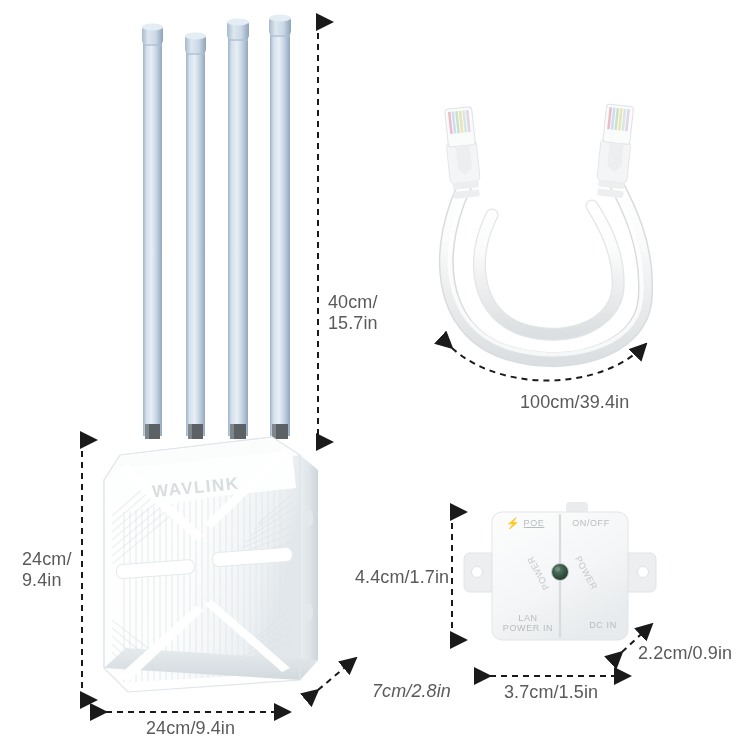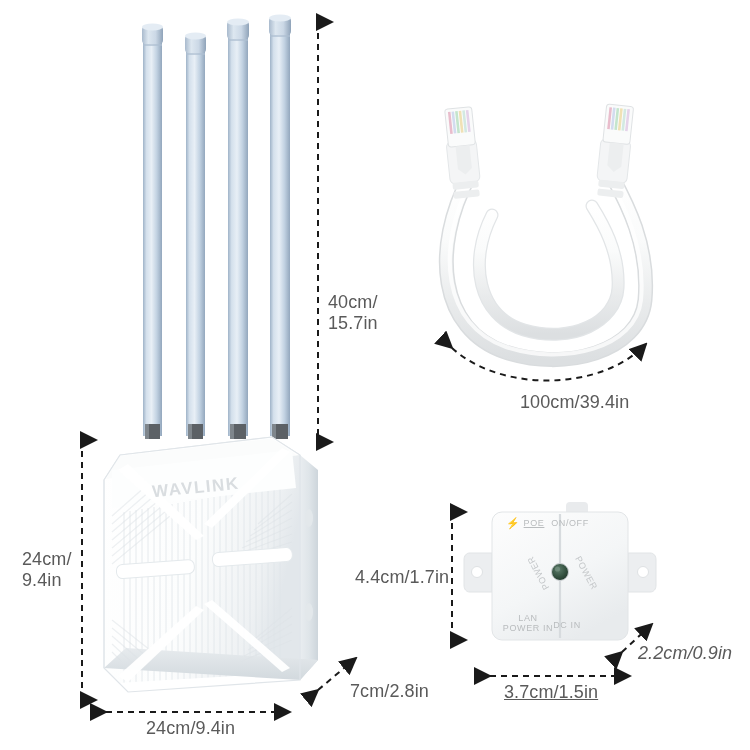--- a/index.html
+++ b/index.html
@@ -328,33 +328,33 @@
   <div class="brand" style="left:152px; top:478px; transform:rotate(-5.5deg);">WAVLINK</div>
 
   <div class="dimlabel" style="left:328px; top:292px;">40cm/
 15.7in</div>
 
   <div class="dimlabel" style="left:22px; top:549px;">24cm/
 9.4in</div>
 
   <div class="dimlabel" style="left:146px; top:718px;">24cm/9.4in</div>
 
-  <div class="dimlabel" style="left:350px; top:681px;">7cm/2.8in</div>
+  <div class="dimlabel" style="left:372px; top:681px;font-style:italic;">7cm/2.8in</div>
 
   <div class="dimlabel" style="left:492px; top:392px;margin-left:28px;">100cm/39.4in</div>
 
   <div class="dimlabel" style="left:355px; top:567px;">4.4cm/1.7in</div>
 
-  <div class="dimlabel" style="left:504px; top:682px;text-decoration:underline;">3.7cm/1.5in</div>
-
-  <div class="dimlabel" style="left:638px; top:643px;font-style:italic;">2.2cm/0.9in</div>
+  <div class="dimlabel" style="left:504px; top:682px;">3.7cm/1.5in</div>
+
+  <div class="dimlabel" style="left:638px; top:643px;">2.2cm/0.9in</div>
 
   <div class="hwtext" style="left:506px; top:517px; width:12px; font-size:11px;">⚡</div>
   <div class="hwtext" style="left:519px; top:518px; width:30px;text-decoration:underline;">POE</div>
-  <div class="hwtext" style="left:544px; top:518px; width:52px;">ON/OFF</div>
+  <div class="hwtext" style="left:565px; top:518px; width:52px;">ON/OFF</div>
   <div class="hwtext" style="left:499px; top:613px; width:58px; line-height:1.15;">LAN
 POWER IN</div>
-  <div class="hwtext" style="left:542px; top:620px; width:50px;">DC IN</div>
+  <div class="hwtext" style="left:578px; top:620px; width:50px;">DC IN</div>
 
   <div class="powerword" style="left:520px; top:568px; transform:rotate(-118deg);">POWER</div>
   <div class="powerword" style="left:568px; top:568px; transform:rotate(62deg);">POWER</div>
 
 </div>
 
 </body></html>

